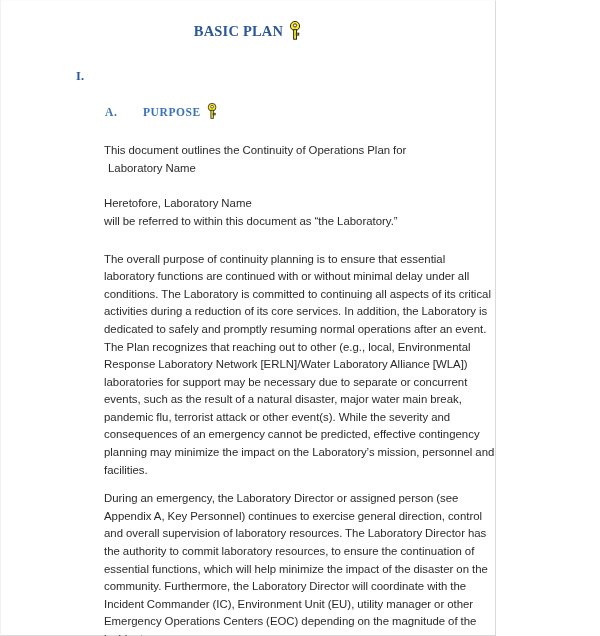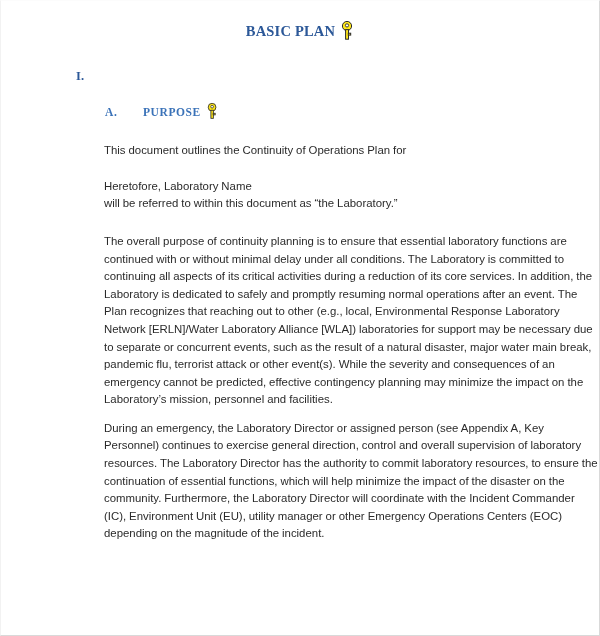--- a/index.html
+++ b/index.html
@@ -10,21 +10,21 @@
   body {
     width: 600px;
     height: 636px;
     font-family: "Liberation Sans", sans-serif;
     overflow: hidden;
   }
 
   .page {
     position: relative;
     box-sizing: border-box;
-    width: 600px;
+    width: 496px;
     height: 636px;
     background: #ffffff;
     border-right: 1px solid #d9d9d9;
     border-bottom: 1px solid #d9d9d9;
     border-left: 1px solid #f2f2f2;
     border-top: 1px solid #fcfcfc;
     padding: 0;
   }
 
   
@@ -129,20 +129,21 @@
           <circle cx="6" cy="5" r="4.6" fill="#ffe617" stroke="#2b2b2b" stroke-width="1"></circle>
           <circle cx="6" cy="4.4" r="1.6" fill="#ffffff" stroke="#2b2b2b" stroke-width="0.9"></circle>
           <rect x="4.6" y="8.6" width="2.9" height="9.6" fill="#ffe617" stroke="#2b2b2b" stroke-width="1"></rect>
           <rect x="7.3" y="12.2" width="2.4" height="1.9" fill="#ffe617" stroke="#2b2b2b" stroke-width="1"></rect>
         </svg>
       </span>
   </div>
 
   <div class="body-block gap-lead">
     <p class="para">This document outlines the Continuity of Operations Plan for</p>
+    <p class="para" style="margin-top:0;padding-left:4px;">Laboratory Name</p>
   </div>
 
   <div class="body-block gap-mid">
     <p class="para">Heretofore,  Laboratory Name</p>
     <p class="para" style="margin-top:0;">will be referred to within this document as “the Laboratory.”</p>
   </div>
 
   <div class="body-block gap-main">
     <p class="para">The overall purpose of continuity planning is to ensure that essential laboratory functions are continued with or without minimal delay under all conditions. The Laboratory is committed to continuing all aspects of its critical activities during a reduction of its core services. In addition, the Laboratory is dedicated to safely and promptly resuming normal operations after an event. The Plan recognizes that reaching out to other (e.g., local, Environmental Response Laboratory Network [ERLN]/Water Laboratory Alliance [WLA]) laboratories for support may be necessary due to separate or concurrent events, such as the result of a natural disaster, major water main break, pandemic flu, terrorist attack or other event(s). While the severity and consequences of an emergency cannot be predicted, effective contingency planning may minimize the impact on the Laboratory’s mission, personnel and facilities.</p>
     <p class="para">During an emergency, the Laboratory Director or assigned person (see Appendix A, Key Personnel) continues to exercise general direction, control and overall supervision of laboratory resources. The Laboratory Director has the authority to commit laboratory resources, to ensure the continuation of essential functions, which will help minimize the impact of the disaster on the community.  Furthermore, the Laboratory Director will coordinate with the Incident Commander (IC), Environment Unit (EU), utility manager or other Emergency Operations Centers (EOC) depending on the magnitude of the incident.</p>

